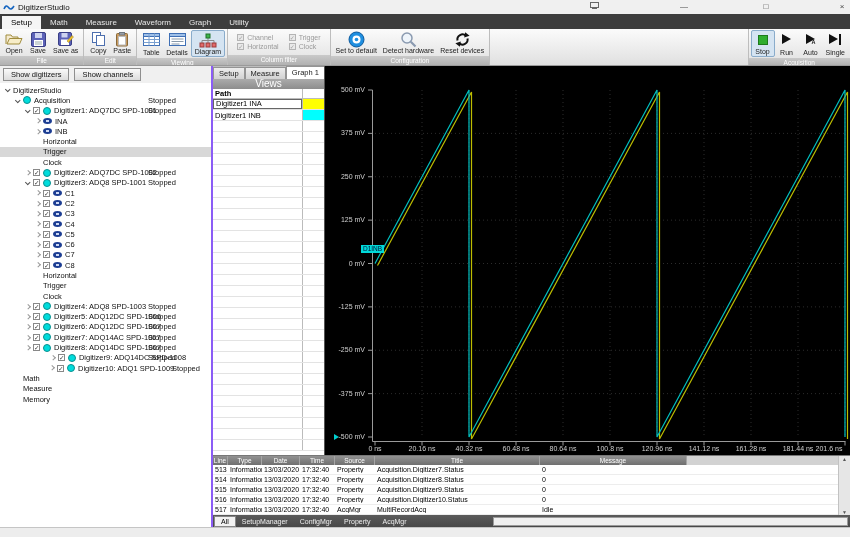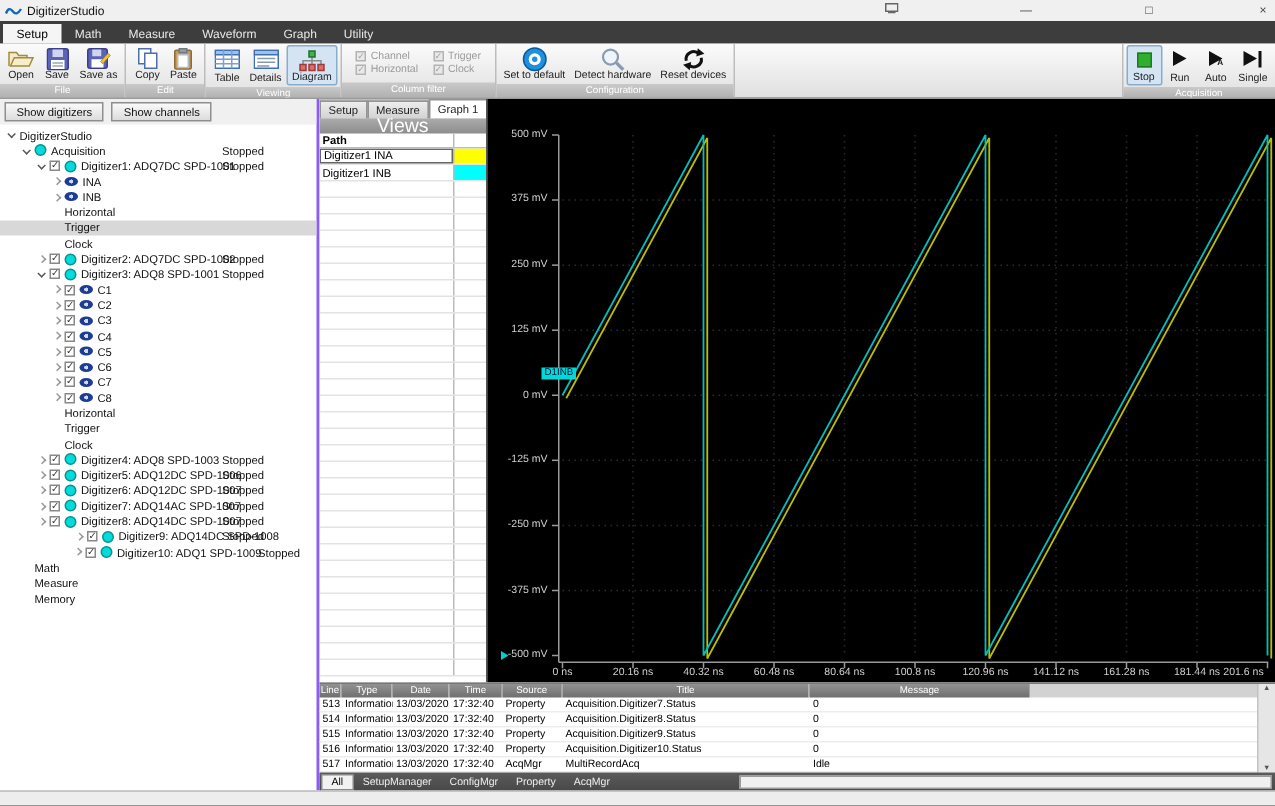--- a/index.html
+++ b/index.html
@@ -1,17 +1,17 @@
 <!DOCTYPE html>
 <html><head>
 <meta charset="utf-8">
 <style>
   *{box-sizing:border-box;margin:0;padding:0}
   body{font-family:"Liberation Sans",sans-serif;background:#888}
-  .win{position:relative;width:850px;height:537px;background:#737373;overflow:hidden}
+  .win{position:relative;width:850px;height:537px;background:#5eead4;overflow:hidden}
   
   .titlebar{position:absolute;left:0;top:0;right:0;height:14px;background:#f0f0f0;display:flex;align-items:center;font-size:8px;color:#111;padding-left:3px}
   .appicon{width:12px;height:9px;margin-right:3px}
   .twin{position:absolute;top:0;width:12px;height:13px;text-align:center;font-size:8px;color:#444;line-height:13px}
   
   .menubar{position:absolute;left:0;top:14px;right:0;height:15px;background:#3d3d3d;display:flex;align-items:flex-end;padding-left:2px}
   .mtab{padding:2px 9px;font-size:8px;color:#e8e8e8}
   .mtab.active{background:#f5f5f5;color:#000}
   
   .ribbon{position:absolute;left:0;top:29px;right:0;height:37px;background:linear-gradient(#fbfbfb,#e0e0e0);border-bottom:1px solid #9a9a9a;display:flex}
@@ -44,21 +44,21 @@
   .cbx{flex:none;width:7px;height:7px;border:1px solid #888;background:#fff;font-size:6.5px;line-height:6px;color:#333;text-align:center;margin-right:3px}
   .circ{flex:none;width:8px;height:8px;border-radius:50%;background:#00dcdc;border:1px solid #0b8f8f;margin-right:3px}
   .eye{flex:none;width:9px;height:6px;border-radius:50%;background:radial-gradient(circle at 50% 50%,#cdd9f5 0 1.3px,#1c3d92 1.4px);margin-right:3px}
   .tlbl.dis{color:#a0a0a0}
   .tstat{position:absolute;left:148px}
   
   .vpanel{position:absolute;left:213px;top:66px;width:112px;height:389px;background:#fff;border-right:1px solid #555;display:flex;flex-direction:column;overflow:hidden}
   .vtabs{display:flex;height:13px;background:#bdbdbd;align-items:flex-end}
   .vtab{font-size:7.5px;padding:1px 5px;background:linear-gradient(#ededed,#d2d2d2);border:1px solid #949494;border-bottom:0;color:#222;white-space:nowrap}
   .vtab.active{background:#fff;padding-bottom:2px}
-  .vhead{height:10px;background:linear-gradient(#ababab,#8d8d8d);color:#fff;font-size:13px;text-align:center;line-height:10px}
+  .vhead{height:10px;background:linear-gradient(#ababab,#8d8d8d);color:#fff;font-size:10px;text-align:center;line-height:10px}
   .vcolhead{display:flex;height:10px;border-bottom:1px solid #bbb;font-size:7.5px;font-weight:bold;align-items:center}
   .vpathcol{flex:1;padding-left:2px}
   .vswcol{width:22px;height:100%;border-left:1px solid #bbb}
   .vrow{display:flex;height:11px;border-bottom:1px solid #e3e3e3;font-size:7.5px;align-items:center}
   .vtext{flex:1;padding-left:2px;overflow:hidden;white-space:nowrap;height:100%;line-height:11px}
   .vtext.edit{border:1px solid #666;height:10px;line-height:8px;margin:0}
   .vswatch{width:22px;height:100%;border-left:1px solid #bbb;flex:none}
   
   .graph{position:absolute;left:325px;top:66px;right:0;height:389px;background:#000;overflow:hidden}
   .ylab{position:absolute;width:38px;text-align:right;font-size:7px;color:#d0d0d0;left:2px}

